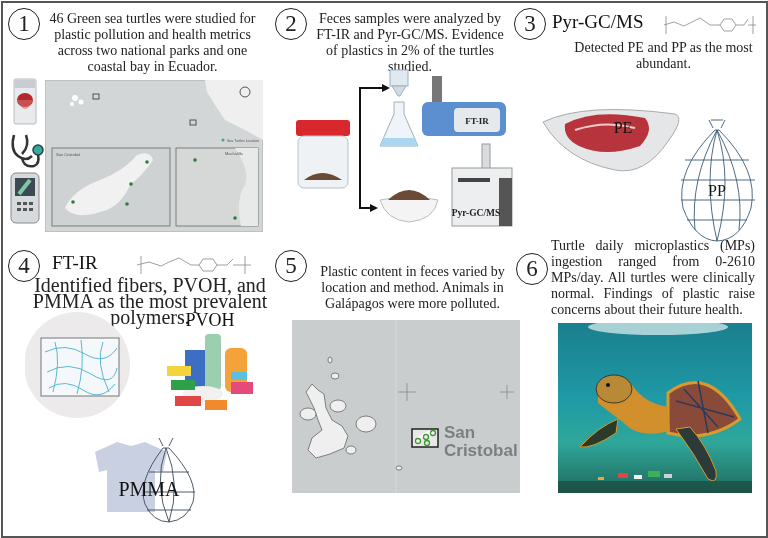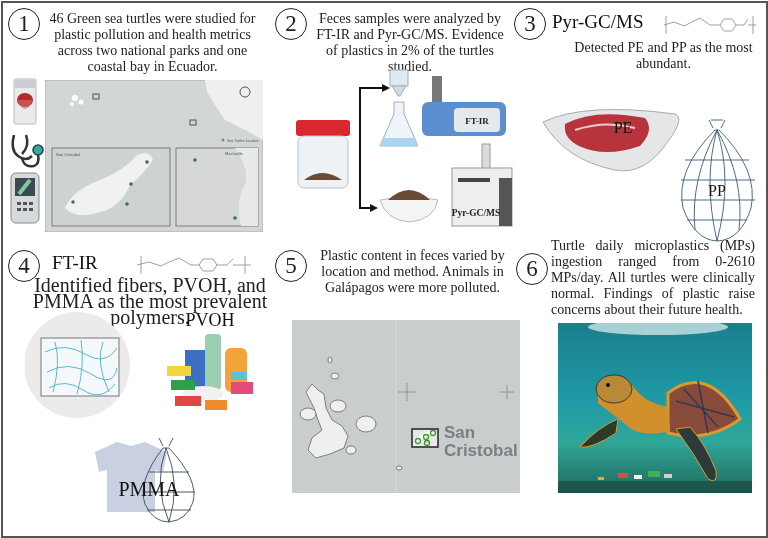--- a/index.html
+++ b/index.html
@@ -189,21 +189,21 @@
       <path d="M138 136 Q112 170 120 192 Q128 210 144 210 Q162 208 168 190 Q174 168 144 136 Z"></path>
       <path d="M141 136 Q128 172 144 210 M141 136 Q156 172 144 210 M124 160 L164 160 M118 180 L170 180 M122 198 L166 198"></path>
       <path d="M138 134 L134 126 M144 134 L148 126"></path>
     </g>
     <text x="124" y="184" font-size="20" text-anchor="middle" fill="#111" font-family="Liberation Serif, serif">PMMA</text>
   </svg>
 </div>
 
 <div>
   <div class="num" style="left:275px;top:250px;">5</div>
-  <div class="txt" style="left:315px;top:248px;width:195px;">Plastic content in feces varied by location and method. Animals in Galápagos were more polluted.</div>
+  <div class="txt" style="left:315px;top:264px;width:195px;">Plastic content in feces varied by location and method. Animals in Galápagos were more polluted.</div>
 
   <div class="abs" style="left:292px;top:320px;width:228px;height:173px;background:#c9cdcd;">
     <svg width="228" height="173">
       <line x1="104" y1="0" x2="104" y2="173" stroke="#d6d9d9" stroke-width="1"></line>
       <path d="M14 72 L20 64 L26 70 L32 74 L34 88 L40 100 L50 106 L56 116 L52 128 L38 134 L24 138 L16 130 L20 118 L30 110 L26 100 L22 88 Z" fill="#efefef" stroke="#666" stroke-width="0.8"></path>
       <ellipse cx="16" cy="94" rx="8" ry="6" fill="#efefef" stroke="#666" stroke-width="0.8"></ellipse>
       <ellipse cx="46" cy="86" rx="8" ry="6" fill="#efefef" stroke="#666" stroke-width="0.8"></ellipse>
       <ellipse cx="74" cy="104" rx="10" ry="8" fill="#efefef" stroke="#666" stroke-width="0.8"></ellipse>
       <ellipse cx="43" cy="56" rx="4" ry="3" fill="#efefef" stroke="#666" stroke-width="0.8"></ellipse>
       <ellipse cx="38" cy="40" rx="2" ry="3" fill="#efefef" stroke="#666" stroke-width="0.8"></ellipse>

